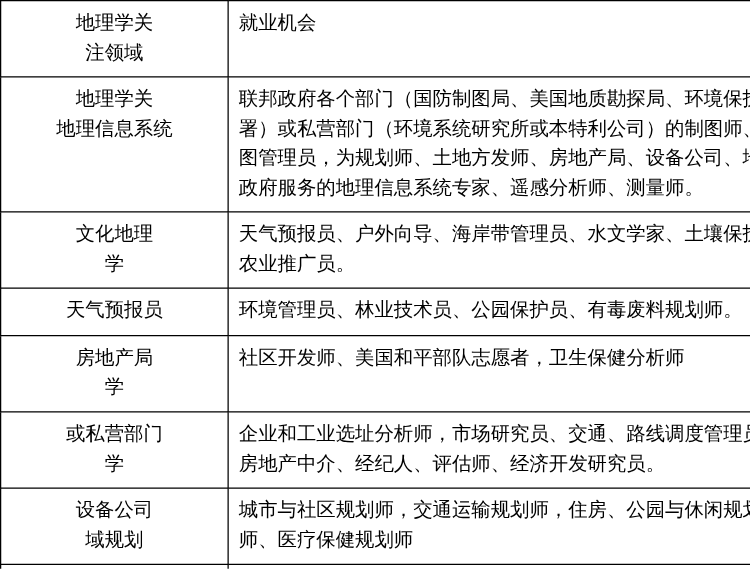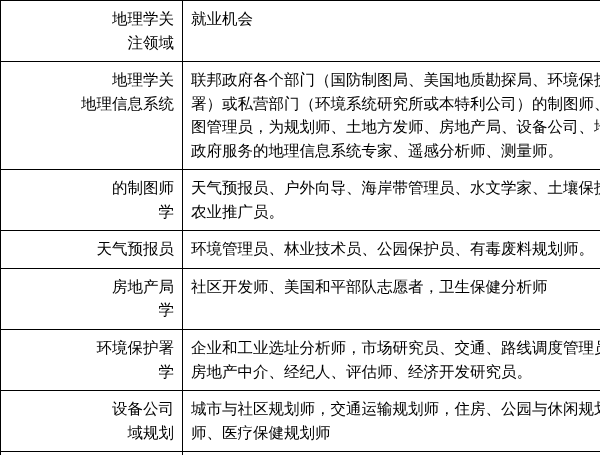--- a/index.html
+++ b/index.html
@@ -33,21 +33,21 @@
   .col-jobs {
     width: 435px;
     text-align: left;
   }
   .cell-text {
     display: block;
     white-space: pre-wrap;
     word-break: break-all;
   }
   .col-topic .cell-text {
-    text-align: right;
+    text-align: center;
   }
 </style>
 </head>
 <body>
 
 <table class="doc-table">
   <tbody>
     <tr>
       <td class="col-topic">
           <span class="cell-text">地理学关
@@ -61,21 +61,21 @@
       <td class="col-topic">
           <span class="cell-text">地理学关
 地理信息系统</span>
         </td>
       <td class="col-jobs">
           <span class="cell-text">联邦政府各个部门（国防制图局、美国地质勘探局、环境保护署）或私营部门（环境系统研究所或本特利公司）的制图师、地图管理员，为规划师、土地方发师、房地产局、设备公司、地方政府服务的地理信息系统专家、遥感分析师、测量师。</span>
         </td>
     </tr>
     <tr>
       <td class="col-topic">
-          <span class="cell-text">的制图师
+          <span class="cell-text">文化地理
 学</span>
         </td>
       <td class="col-jobs">
           <span class="cell-text">天气预报员、户外向导、海岸带管理员、水文学家、土壤保护与农业推广员。</span>
         </td>
     </tr>
     <tr>
       <td class="col-topic">
           <span class="cell-text">天气预报员</span>
         </td>
@@ -87,21 +87,21 @@
       <td class="col-topic">
           <span class="cell-text">房地产局
 学</span>
         </td>
       <td class="col-jobs">
           <span class="cell-text">社区开发师、美国和平部队志愿者，卫生保健分析师</span>
         </td>
     </tr>
     <tr>
       <td class="col-topic">
-          <span class="cell-text">环境保护署
+          <span class="cell-text">或私营部门
 学</span>
         </td>
       <td class="col-jobs">
           <span class="cell-text">企业和工业选址分析师，市场研究员、交通、路线调度管理员，房地产中介、经纪人、评估师、经济开发研究员。</span>
         </td>
     </tr>
     <tr>
       <td class="col-topic">
           <span class="cell-text">设备公司
 域规划</span>

